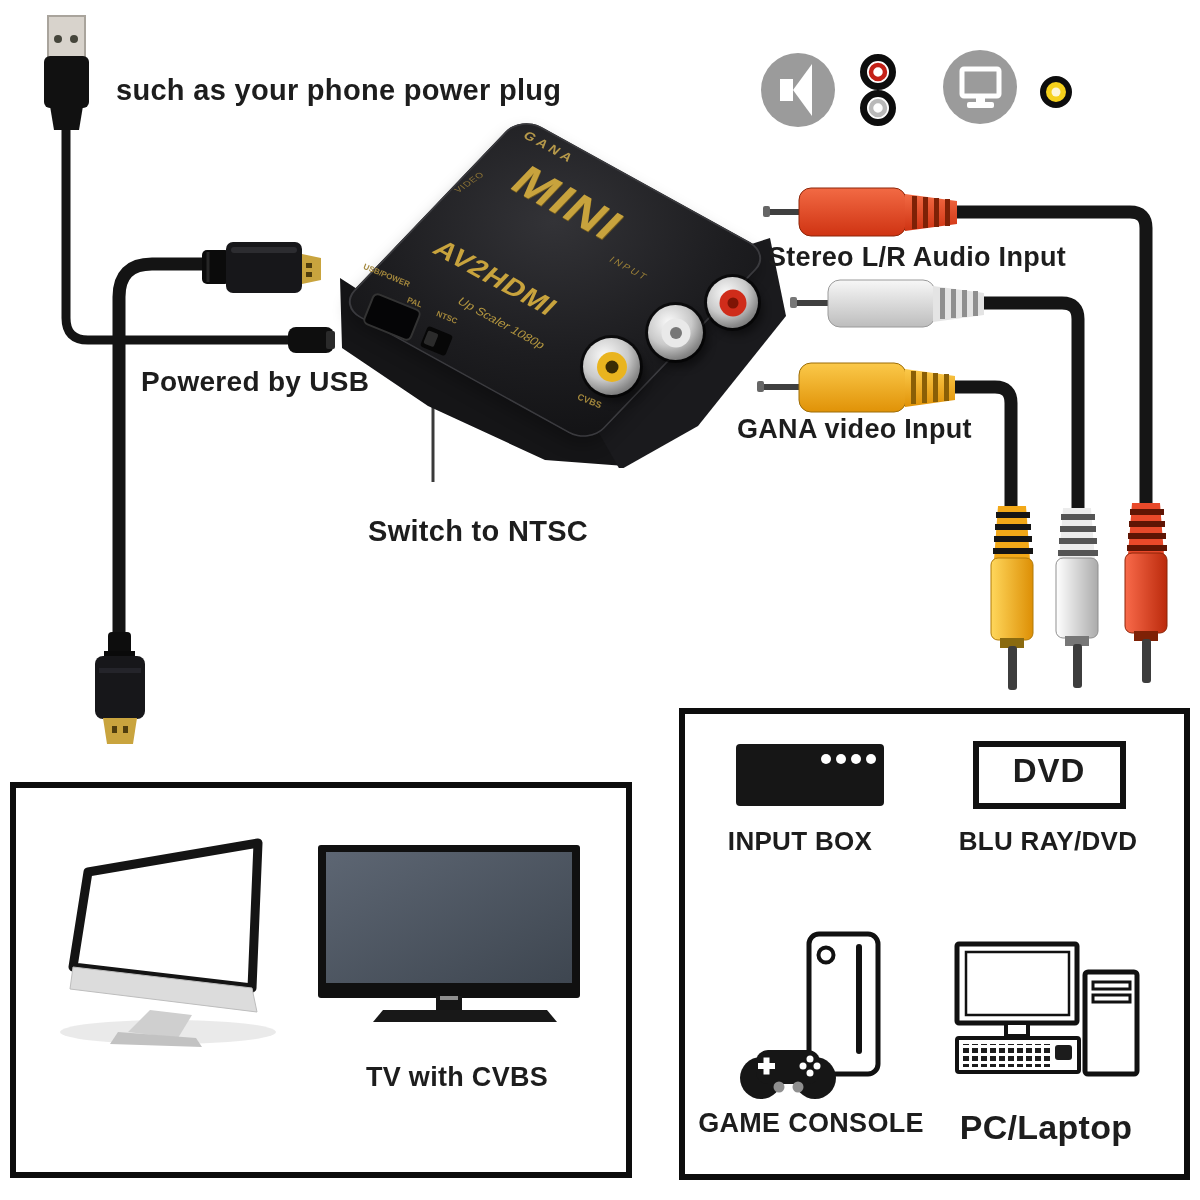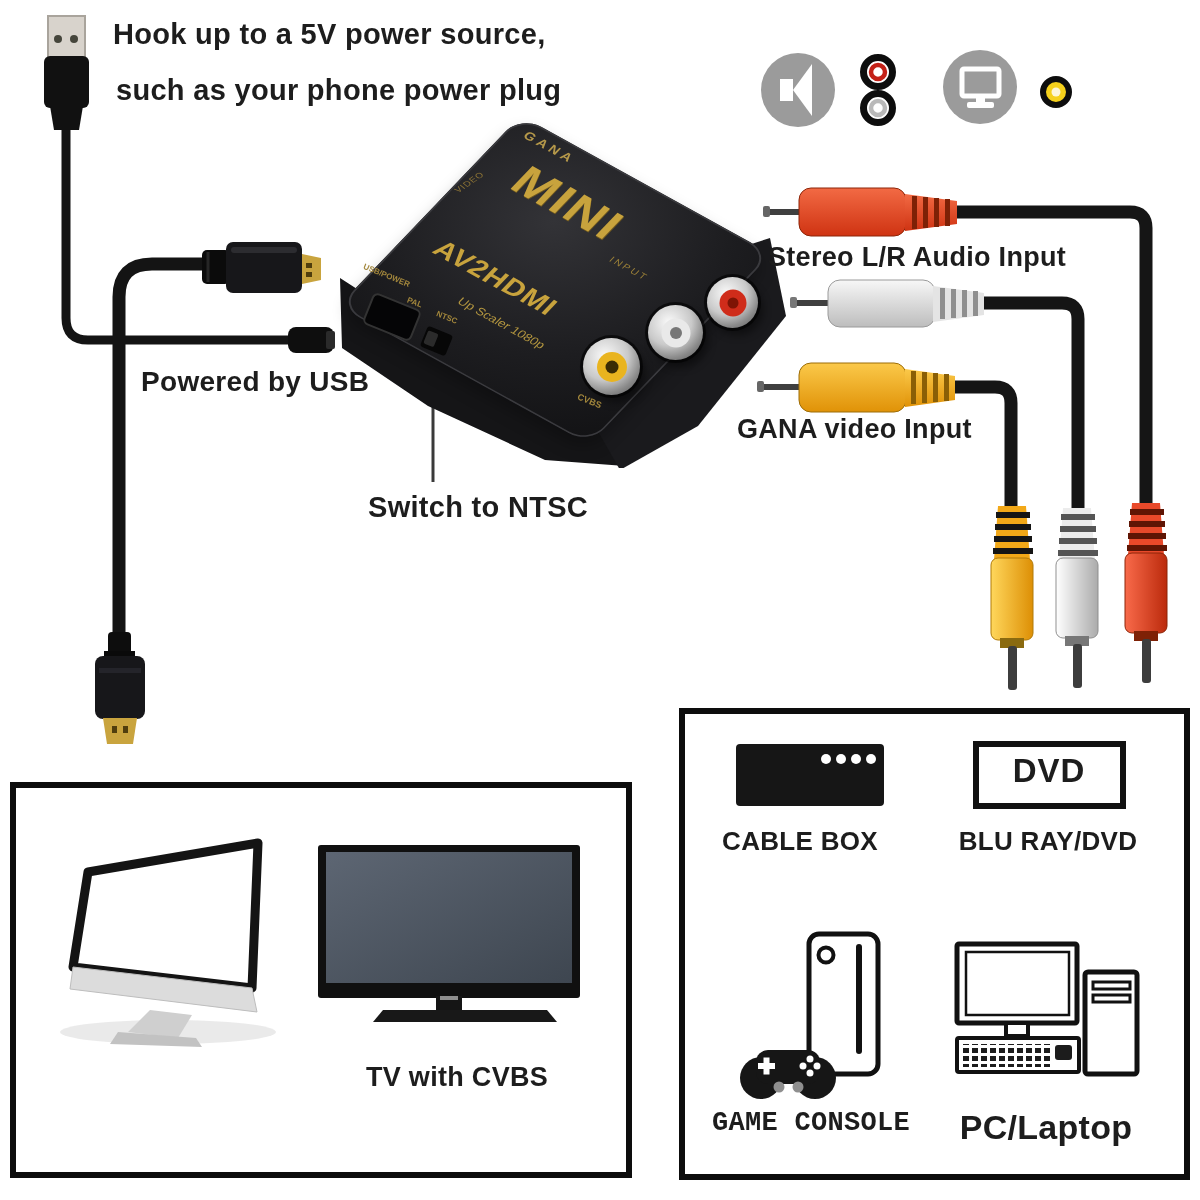--- a/index.html
+++ b/index.html
@@ -297,29 +297,28 @@
   </div>
   <div class="jack" style="left:367px;top:169px;width:51px;height:51px;">
     <div class="ring" style="width:27px;height:27px;background:#cf2c1a;"></div>
     <div class="hole" style="width:11px;height:11px;background:#7e1405;"></div>
   </div>
 </div>
 
 <div class="obox" style="left:10px;top:782px;width:610px;height:384px;"></div>
 <div class="obox" style="left:679px;top:708px;width:499px;height:460px;"></div>
 
-<div class="lbl note" style="left:113px;top:18px;">Hook up to a 5V power source,</div>
 <div class="lbl note" style="left:116px;top:74px;">such as your phone power plug</div>
 
 <div class="lbl" style="left:141px;top:366px;font-size:28px;">Powered by USB</div>
-<div class="lbl" style="left:368px;top:491px;font-size:29px;">Switch to NTSC</div>
+<div class="lbl" style="left:368px;top:515px;font-size:29px;">Switch to NTSC</div>
 <div class="lbl" style="left:768px;top:242px;font-size:27px;">Stereo L/R Audio Input</div>
 <div class="lbl" style="left:737px;top:414px;font-size:27px;">GANA video Input</div>
 
 <div class="lbl ctr" style="left:457px;top:1062px;font-size:27px;">TV with CVBS</div>
 
 <div class="lbl ctr" style="left:1049px;top:752px;font-size:33px;letter-spacing:1px;">DVD</div>
-<div class="lbl ctr" style="left:800px;top:826px;font-size:26px;">CABLE BOX</div>
+<div class="lbl ctr" style="left:800px;top:826px;font-size:26px;">INPUT BOX</div>
 <div class="lbl ctr" style="left:1048px;top:826px;font-size:26px;">BLU RAY/DVD</div>
-<div class="lbl ctr" style="left:811px;top:1108px;font-size:27px;font-family:Liberation Mono, monospace;">GAME CONSOLE</div>
+<div class="lbl ctr" style="left:811px;top:1108px;font-size:27px;">GAME CONSOLE</div>
 <div class="lbl ctr" style="left:1046px;top:1108px;font-size:34px;">PC/Laptop</div>
 
 </div>
 
 </body></html>

